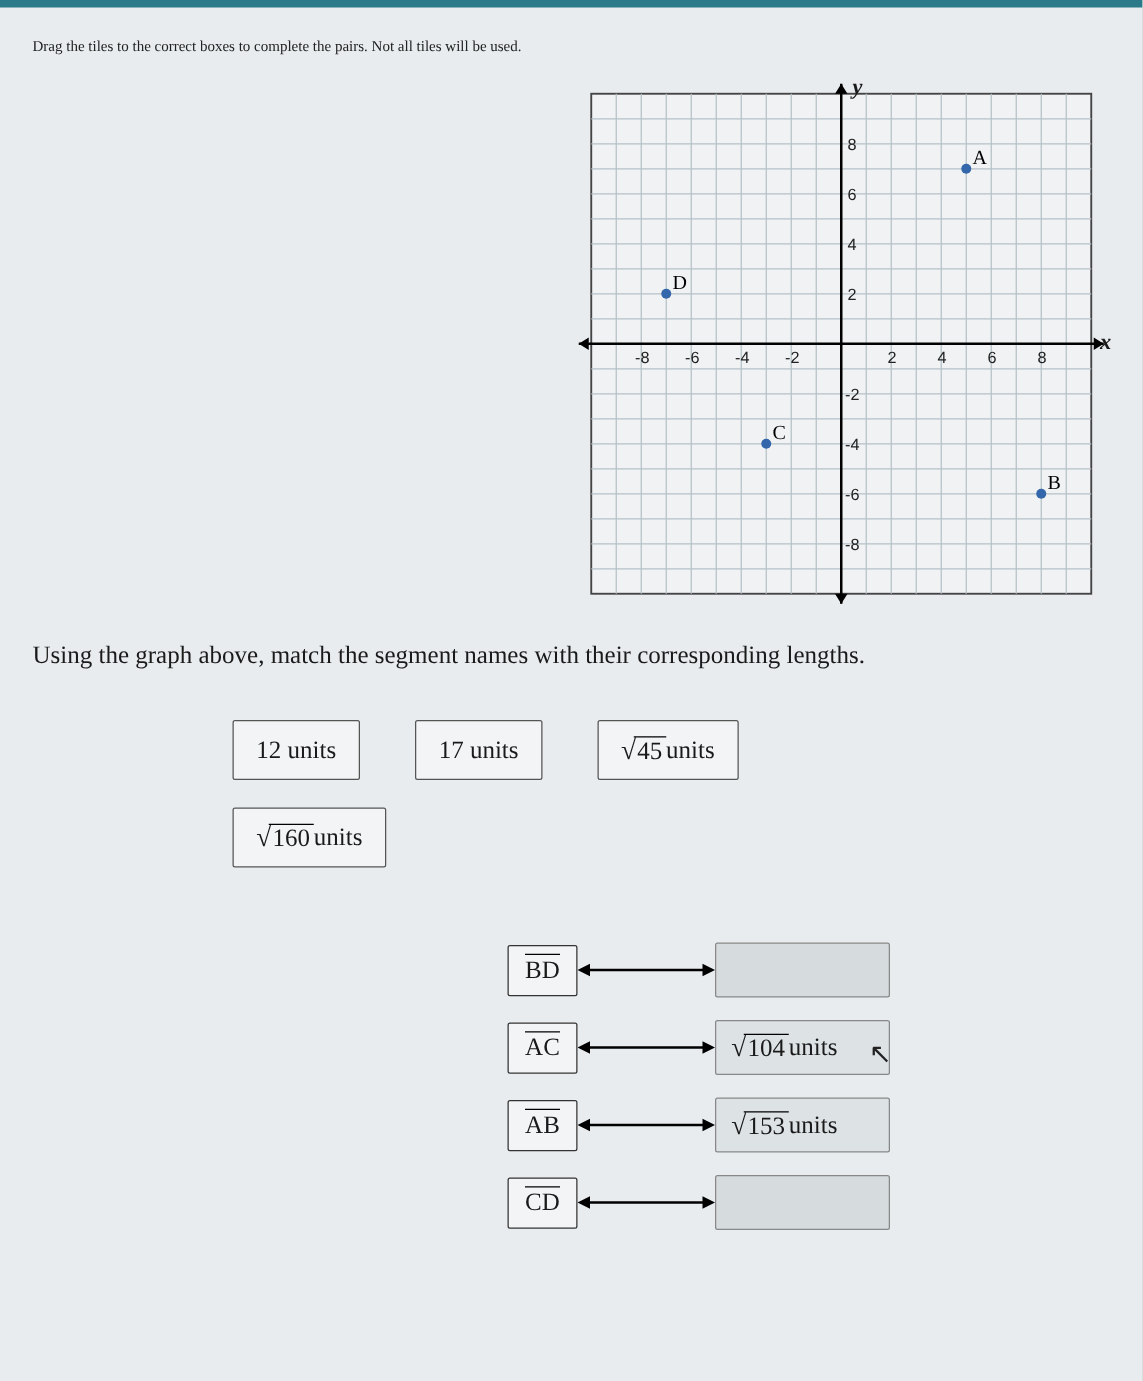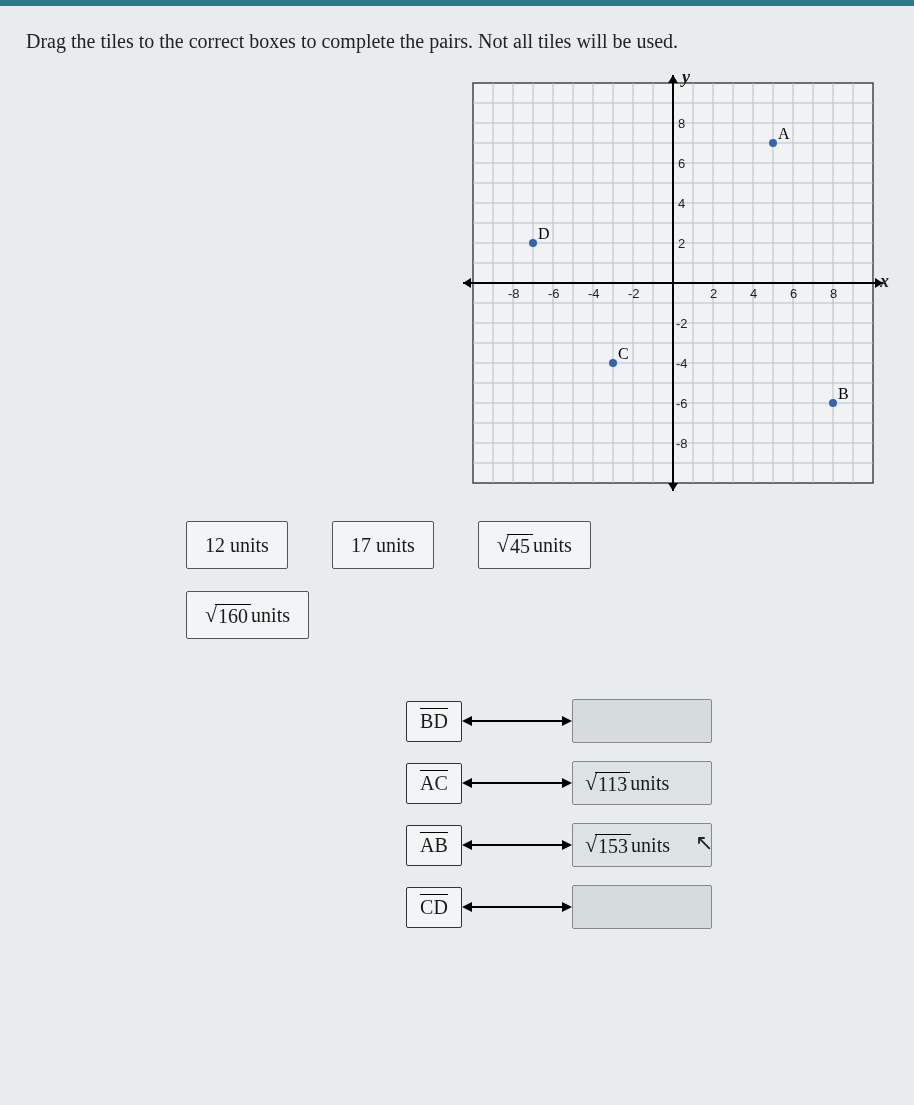--- a/index.html
+++ b/index.html
@@ -13,21 +13,21 @@
     position: relative;
     color: #1a1a1a;
   }
   .page {
     background: #e8ecee;
     padding: 24px 26px;
     min-height: 1105px;
     border-top: 6px solid #2a7a8a;
   }
   .instruction {
-    font-size: 20px;
+    font-size: 12px;
     margin-bottom: 20px;
     color: #222;
   }
   .graph-wrap {
     display: flex;
     justify-content: flex-end;
     margin-bottom: 28px;
   }
   .graph {
     position: relative;
@@ -206,20 +206,21 @@
         <text x="160" y="286" font-size="16" fill="#000">C</text>
 
         <circle cx="75" cy="170" r="4" fill="#3366aa"></circle>
         <text x="80" y="166" font-size="16" fill="#000">D</text>
       </svg>
       <div class="axis-label" style="top:-6px; left:224px;">y</div>
       <div class="axis-label" style="top:198px; left:422px;">x</div>
     </div>
   </div>
 
+  <div class="question">Using the graph above, match the segment names with their corresponding lengths.</div>
 
   <div class="tiles-area">
     <div class="tile-row">
       <div class="tile">
         <span>12 units</span>
       </div>
       <div class="tile">
         <span>17 units</span>
       </div>
       <div class="tile">
@@ -261,21 +262,21 @@
       </div>
       <div class="arrow">
         <svg width="110" height="14">
             <line x1="6" y1="7" x2="104" y2="7" stroke="#000" stroke-width="2"></line>
             <polygon points="0,7 10,2 10,12" fill="#000"></polygon>
             <polygon points="110,7 100,2 100,12" fill="#000"></polygon>
           </svg>
       </div>
       <div class="drop">
         <span class="sqrt-sym">√</span>
-          <span class="radicand">113</span>
+          <span class="radicand">104</span>
           <span> units</span>
       </div>
     </div>
 
     <div class="pair-row">
       <div class="seg-box">
         <span class="seg-text">AB</span>
       </div>
       <div class="arrow">
         <svg width="110" height="14">

